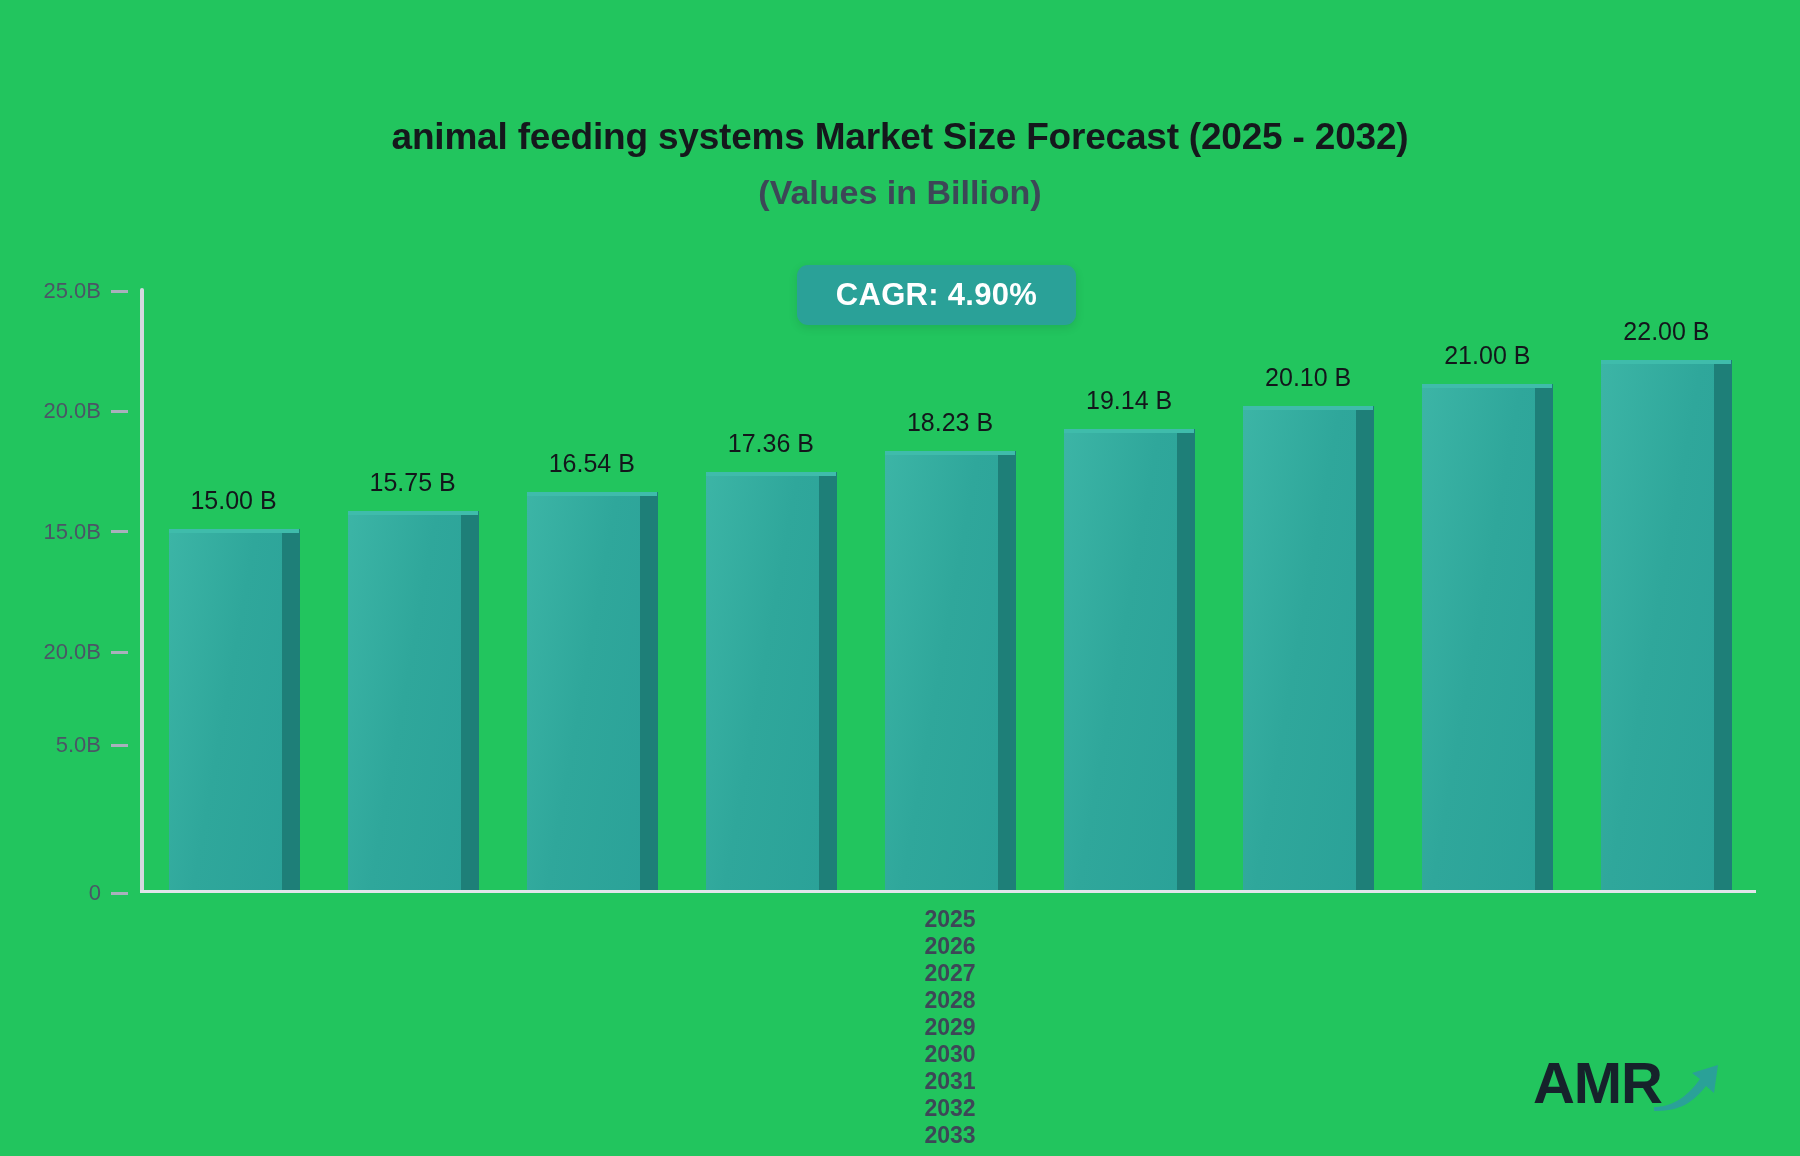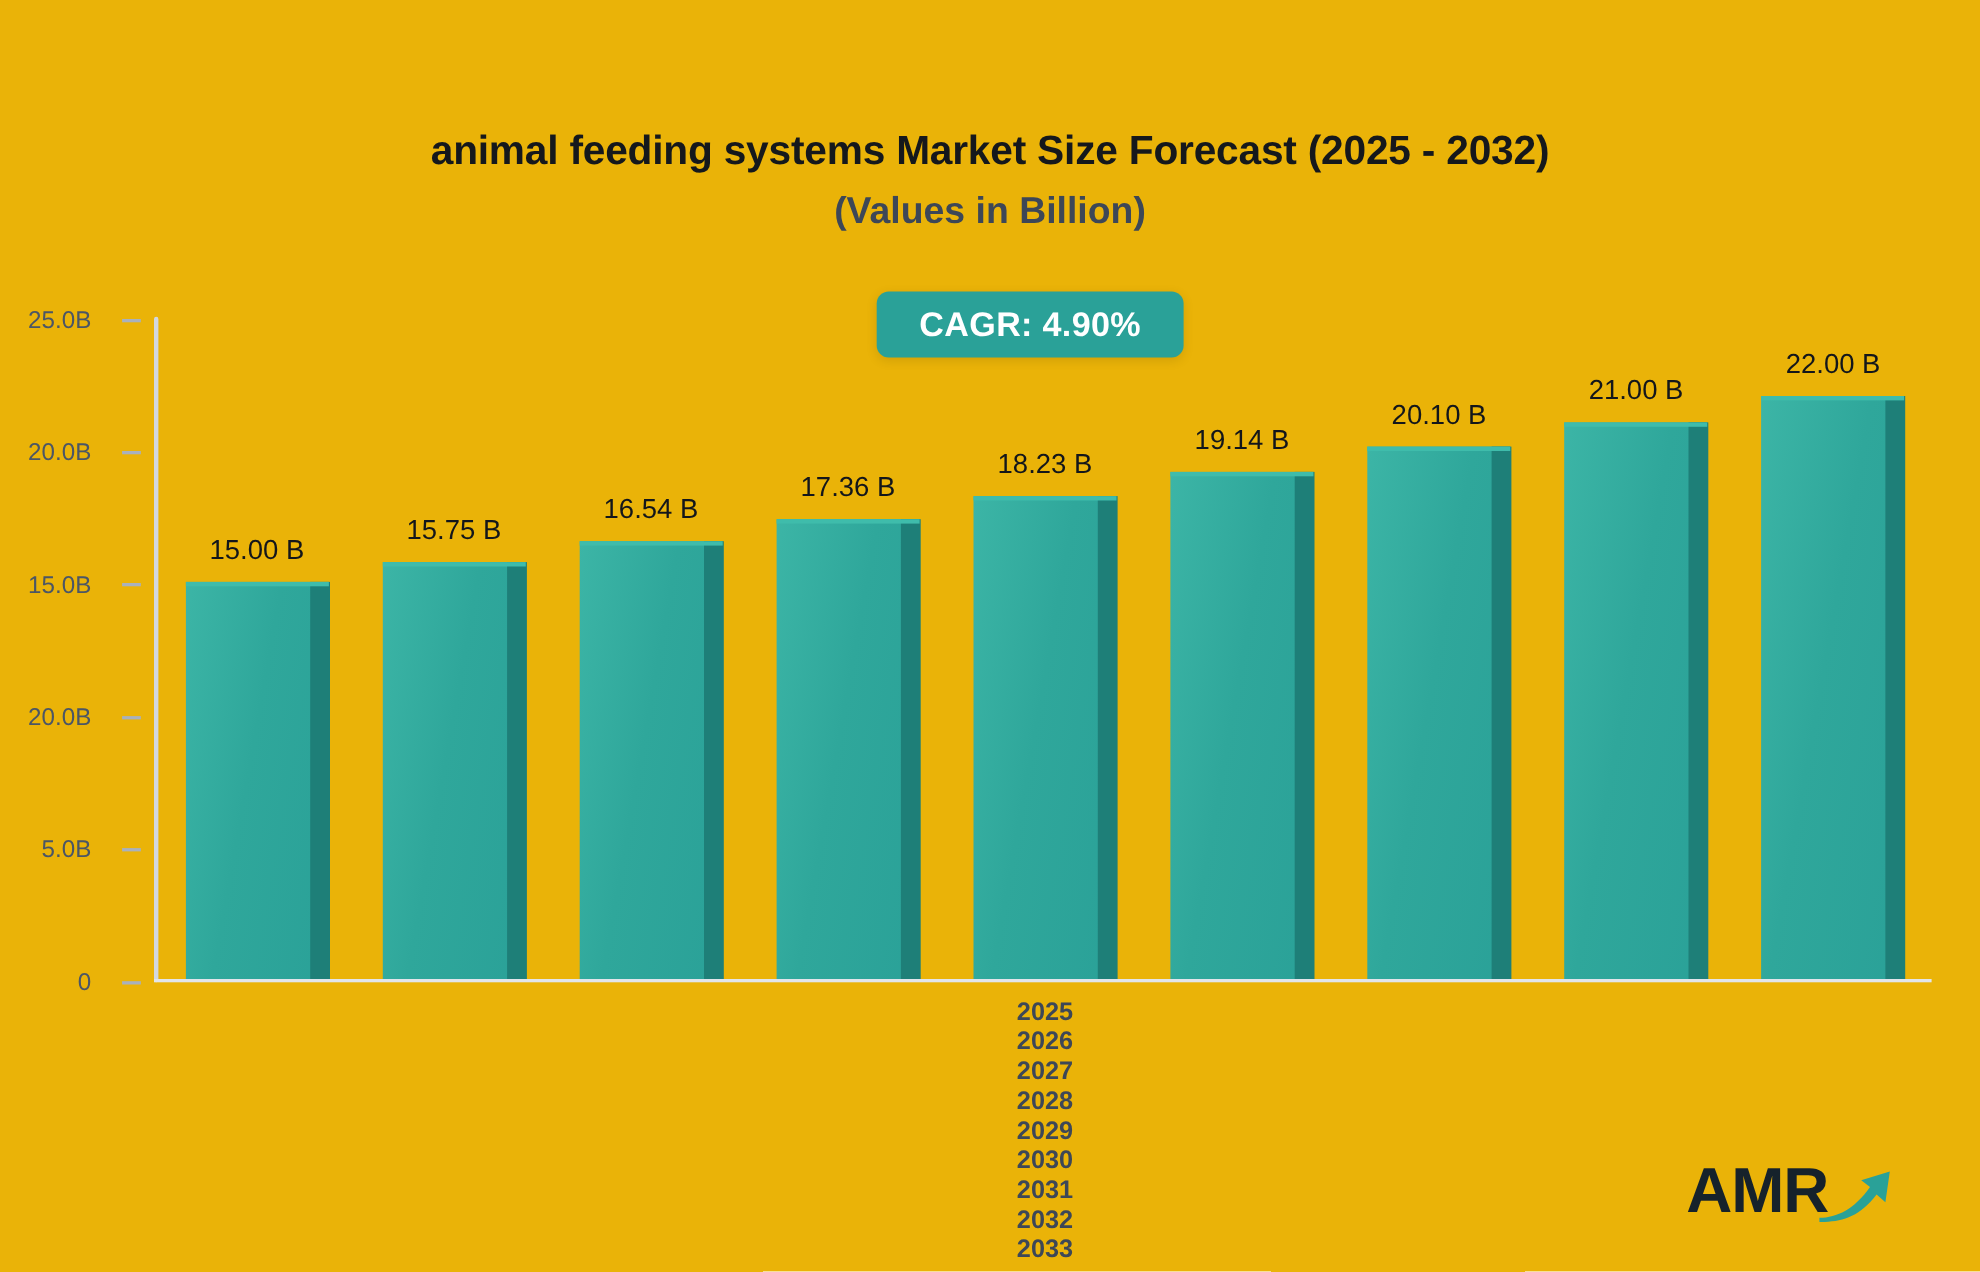--- a/index.html
+++ b/index.html
@@ -5,21 +5,21 @@
   * { box-sizing: border-box; margin: 0; padding: 0; }
   html, body {
     width: 1800px; height: 1156px;
     background: #ffffff;
     font-family: "Liberation Sans", sans-serif;
     overflow: hidden;
   }
   .canvas {
     position: relative;
     width: 1800px; height: 1156px;
-    background: #eab308;
+    background: #22c55e;
   }
 
   
   .title {
     position: absolute;
     top: 116px; left: 0; width: 1800px;
     text-align: center;
     font-size: 37px;
     font-weight: bold;
     color: #15181c;
@@ -77,21 +77,21 @@
   .y-tick {
     position: absolute;
     right: 100%;
     transform: translateY(-50%);
     white-space: nowrap;
     display: flex;
     align-items: center;
     color: #4b5666;
     font-size: 22px;
   }
-  .y-tick .lbl { margin-right: 28px; }
+  .y-tick .lbl { margin-right: 10px; }
   .y-tick .dash {
     display: inline-block;
     width: 17px; height: 3px;
     background: #a9b1bd;
     margin-right: 12px;
   }
 
   
   .bars {
     position: absolute;
@@ -198,21 +198,21 @@
           <span class="dash"></span>
         </div>
         <div class="y-tick" style="top: 243.8px;">
           <span class="lbl">15.0B</span>
           <span class="dash"></span>
         </div>
         <div class="y-tick" style="top: 364.2px;">
           <span class="lbl">20.0B</span>
           <span class="dash"></span>
         </div>
-        <div class="y-tick" style="top: 484px;">
+        <div class="y-tick" style="top: 457px;">
           <span class="lbl">5.0B</span>
           <span class="dash"></span>
         </div>
         <div class="y-tick" style="top: 605px;">
           <span class="lbl">0</span>
           <span class="dash"></span>
         </div>
       </div>
     <div class="bars" id="bars">
         <div class="bar-slot">

